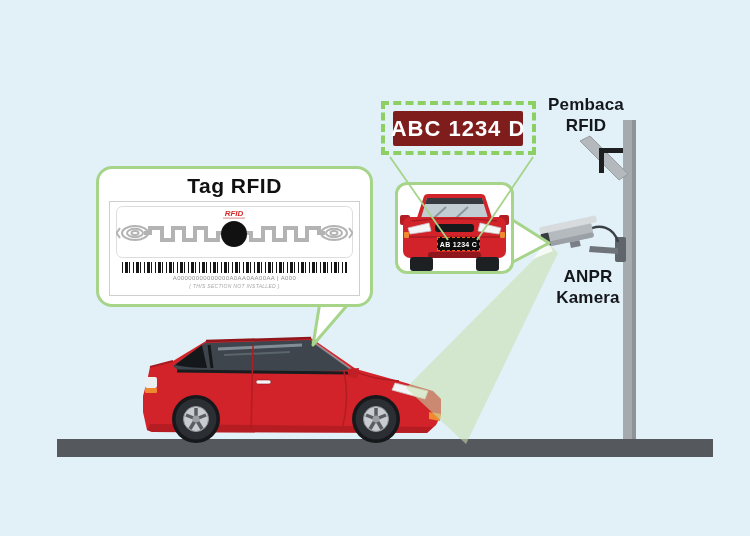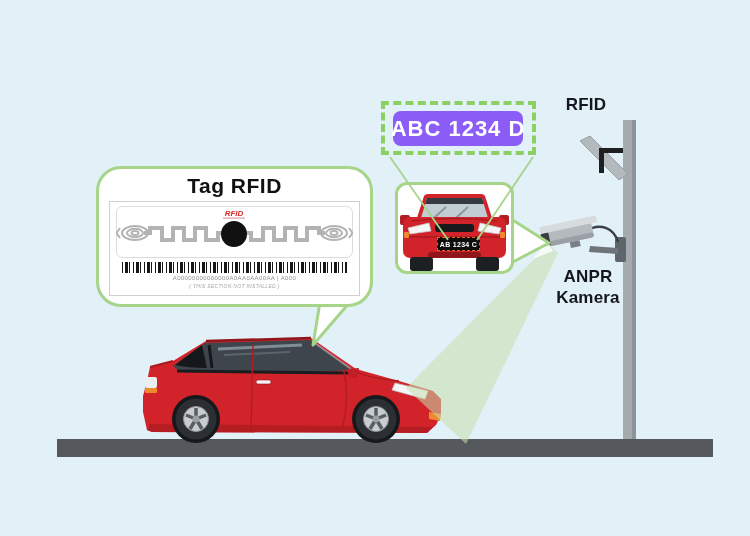--- a/index.html
+++ b/index.html
@@ -8,21 +8,21 @@
     position:relative;width:750px;height:536px;overflow:hidden;
     background:#e2f0f8;
   }
   .stage svg{display:block;}
   .abs{position:absolute;}
   
   #scene{position:absolute;left:0;top:0;}
   
   .tag-callout{
     left:96px;top:166px;width:277px;height:141px;box-sizing:border-box;
-    background:#ffffff;border:3px solid #a6d489;border-radius:25px;
+    background:#ffffff;border:3px solid #a6d489;border-radius:16px;
   }
   .tag-title{
     position:absolute;left:0;top:5px;width:100%;text-align:center;
     font-size:21px;font-weight:bold;color:#101010;letter-spacing:.5px;
   }
   .tag-frame{
     position:absolute;left:10px;top:32px;width:251px;height:95px;
     box-sizing:border-box;border:1px solid #cfcfcf;background:#fff;
   }
   .tag-art{position:absolute;left:6px;top:4px;}
@@ -41,21 +41,21 @@
     position:absolute;left:0;top:81px;width:100%;text-align:center;
     font-size:5px;font-style:italic;color:#a8a8a8;letter-spacing:.3px;
   }
   
   .plate-zoom{
     left:381px;top:101px;width:155px;height:54px;box-sizing:border-box;
     border:4px dashed #8ccf63;
   }
   .plate-large{
     position:absolute;left:8px;top:6px;width:130px;height:35px;
-    background:#8b5cf6;border-radius:8px;display:flex;align-items:center;
+    background:#7f1d1d;border-radius:2px;display:flex;align-items:center;
     justify-content:center;color:#ffffff;font-weight:bold;font-size:22px;
     letter-spacing:1px;white-space:nowrap;
   }
   
   .car-callout{
     left:395px;top:182px;width:119px;height:92px;box-sizing:border-box;
     background:#ffffff;border:3px solid #a6d489;border-radius:12px;
   }
   .car-front-svg{position:absolute;left:0;top:0;}
   .plate-small{
@@ -223,20 +223,21 @@
       <rect x="6" y="47" width="5" height="6" rx="1" fill="#f0882f"></rect>
       <rect x="102" y="47" width="5" height="6" rx="1" fill="#f0882f"></rect>
       <rect x="30" y="67" width="53" height="6" rx="3" fill="#8f161b"></rect>
       <rect x="12" y="72" width="23" height="14" rx="3" fill="#1d2023"></rect>
       <rect x="78" y="72" width="23" height="14" rx="3" fill="#1d2023"></rect>
     </svg>
     <div class="plate-small">AB 1234 C</div>
   </div>
 
   <div class="abs pole-label label-rfid">
+    <div>Pembaca</div>
     <div>RFID</div>
   </div>
   <div class="abs pole-label label-anpr">
     <div>ANPR</div>
     <div>Kamera</div>
   </div>
 
   <svg id="overlay-lines" width="750" height="536" viewBox="0 0 750 536">
     <line x1="390" y1="157" x2="448" y2="240" stroke="#a6d489" stroke-width="1.8"></line>
     <line x1="533" y1="157" x2="477" y2="240" stroke="#a6d489" stroke-width="1.8"></line>

